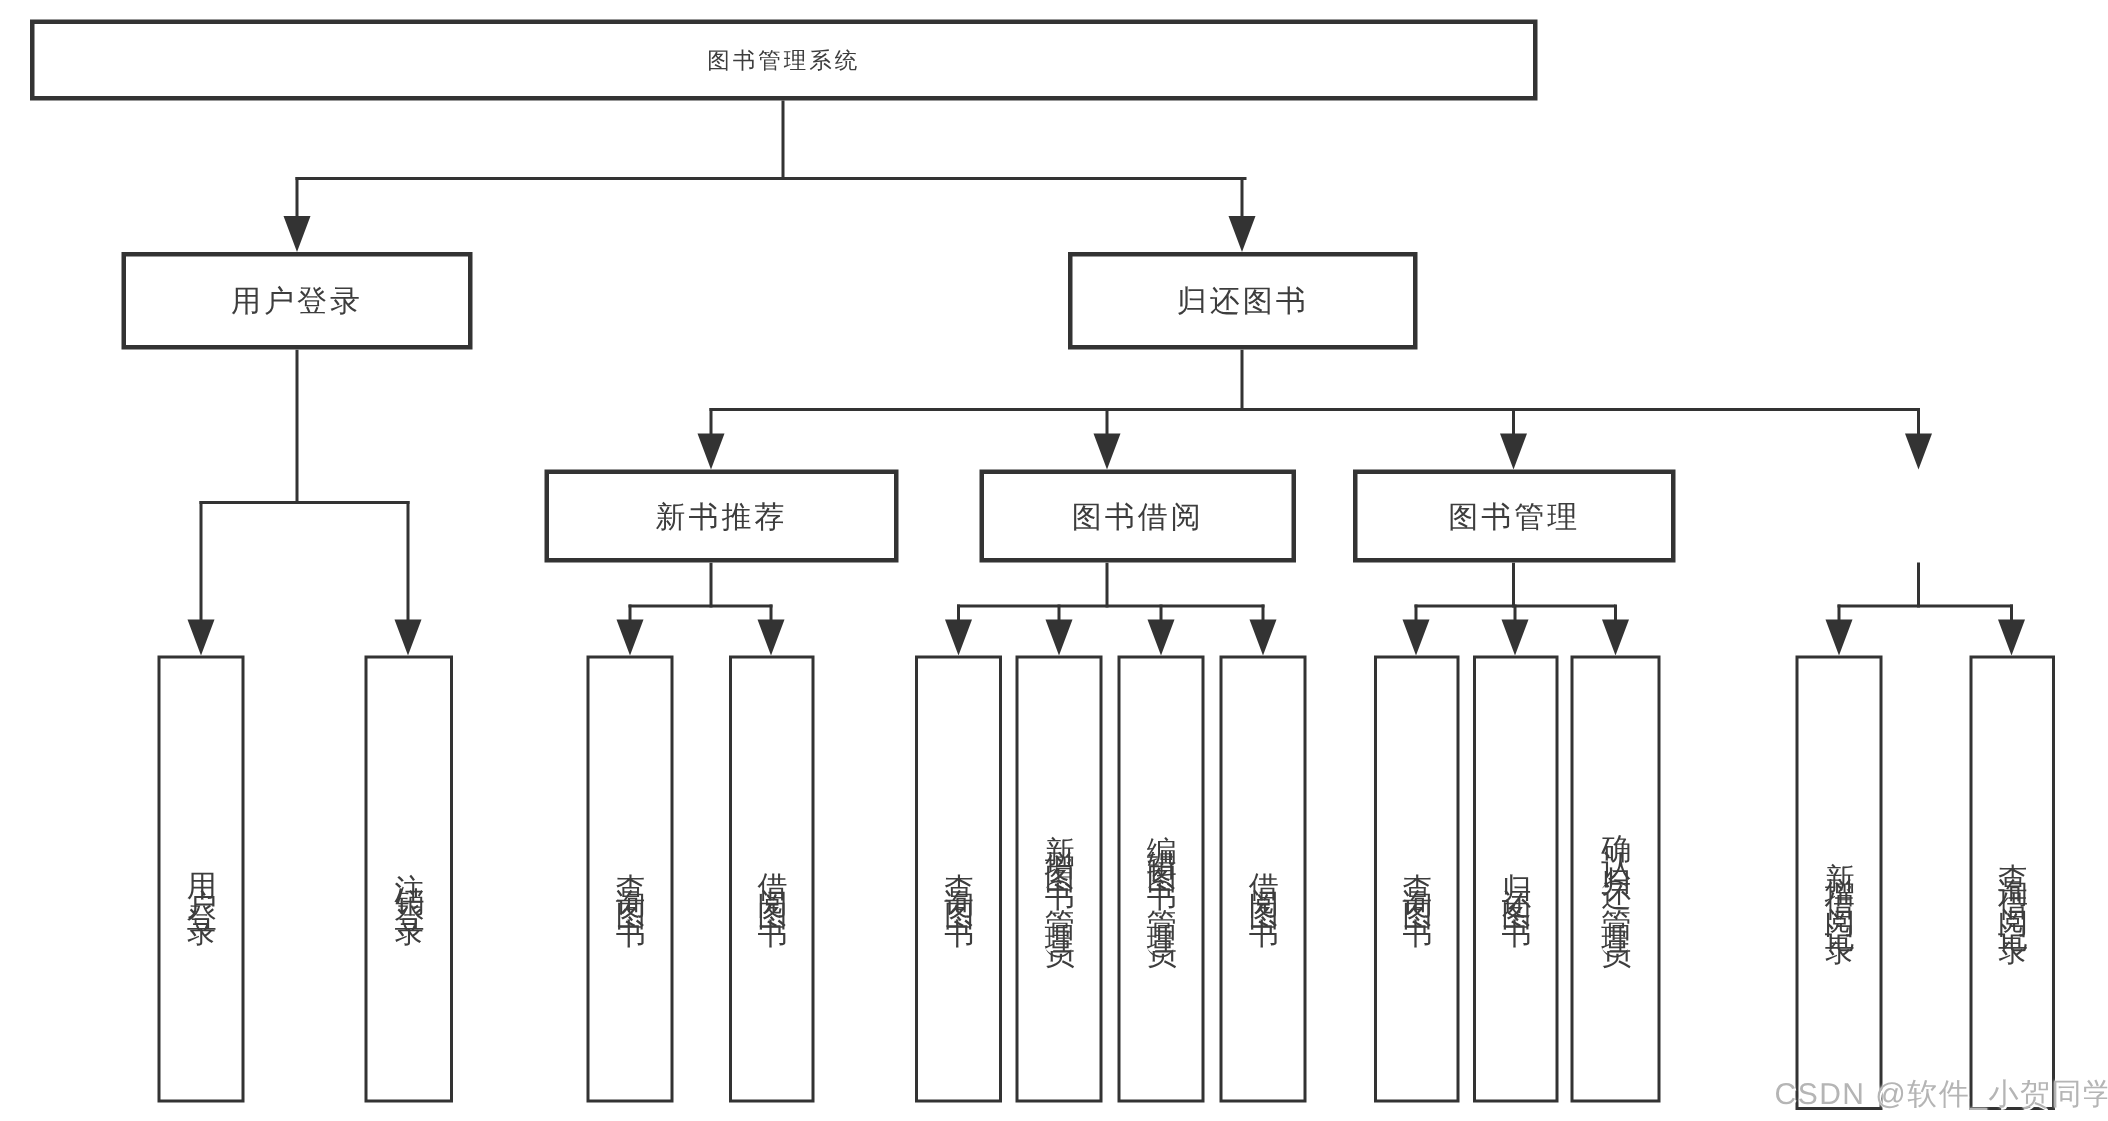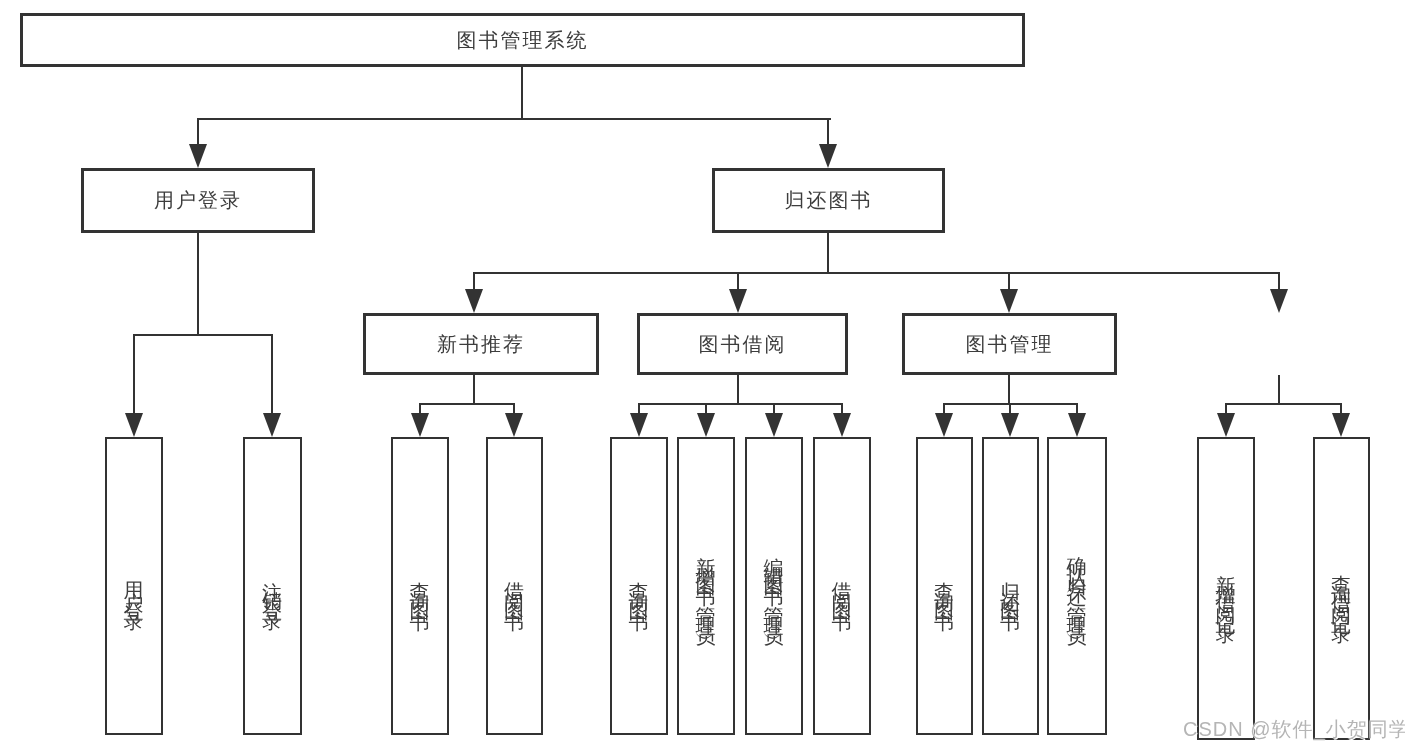--- a/index.html
+++ b/index.html
@@ -13,21 +13,21 @@
     border-left:9px solid transparent; border-right:9px solid transparent;
     border-top:24px solid #333333;
   }
   .node {
     position:absolute; box-sizing:border-box; background:#ffffff;
     border:3px solid #333333; color:#3d3d3d;
     display:flex; align-items:center; justify-content:center;
     text-align:center;
   }
   .hnode { font-size:20px; letter-spacing:2px; }
-  .hnode.root { font-size:20px; }
+  .hnode.root { font-size:15px; }
   .vnode {
     border-width:2.5px; font-size:20px;
     writing-mode:vertical-rl; text-orientation:mixed;
     letter-spacing:10px; line-height:1.0;
   }
   .watermark {
     position:absolute; left:1183px; top:716px; z-index:5;
     font-size:20px; color:#b5b5b5; letter-spacing:1px;
     text-shadow:0 0 2px #ffffff, 1px 1px 0 #ffffff;
     white-space:nowrap;
@@ -96,21 +96,21 @@
   <div class="arrow" style="left:1217px;top:413px"></div>
   <div class="line" style="left:1340px;top:403px;width:2px;height:12px"></div>
   <div class="arrow" style="left:1332px;top:413px"></div>
 
   <div class="node hnode root" style="left:20px;top:13px;width:1005px;height:54px">图书管理系统</div>
 
   <div class="node hnode" style="left:81px;top:168px;width:234px;height:65px">用户登录</div>
   <div class="node hnode" style="left:712px;top:168px;width:233px;height:65px">归还图书</div>
 
   <div class="node hnode" style="left:363px;top:313px;width:236px;height:62px">新书推荐</div>
-  <div class="node hnode" style="left:637px;top:313px;width:211px;height:62px">图书借阅</div>
+  <div class="node hnode" style="left:653px;top:313px;width:211px;height:62px">图书借阅</div>
   <div class="node hnode" style="left:902px;top:313px;width:215px;height:62px">图书管理</div>
 
   <div class="node vnode" style="left:105px;top:437px;width:58px;height:298px">用户登录</div>
   <div class="node vnode" style="left:243px;top:437px;width:59px;height:298px">注销登录</div>
 
   <div class="node vnode" style="left:391px;top:437px;width:58px;height:298px">查询图书</div>
   <div class="node vnode" style="left:486px;top:437px;width:57px;height:298px">借阅图书</div>
 
   <div class="node vnode" style="left:610px;top:437px;width:58px;height:298px">查询图书</div>
   <div class="node vnode" style="left:677px;top:437px;width:58px;height:298px">新增图书（管理员）</div>

